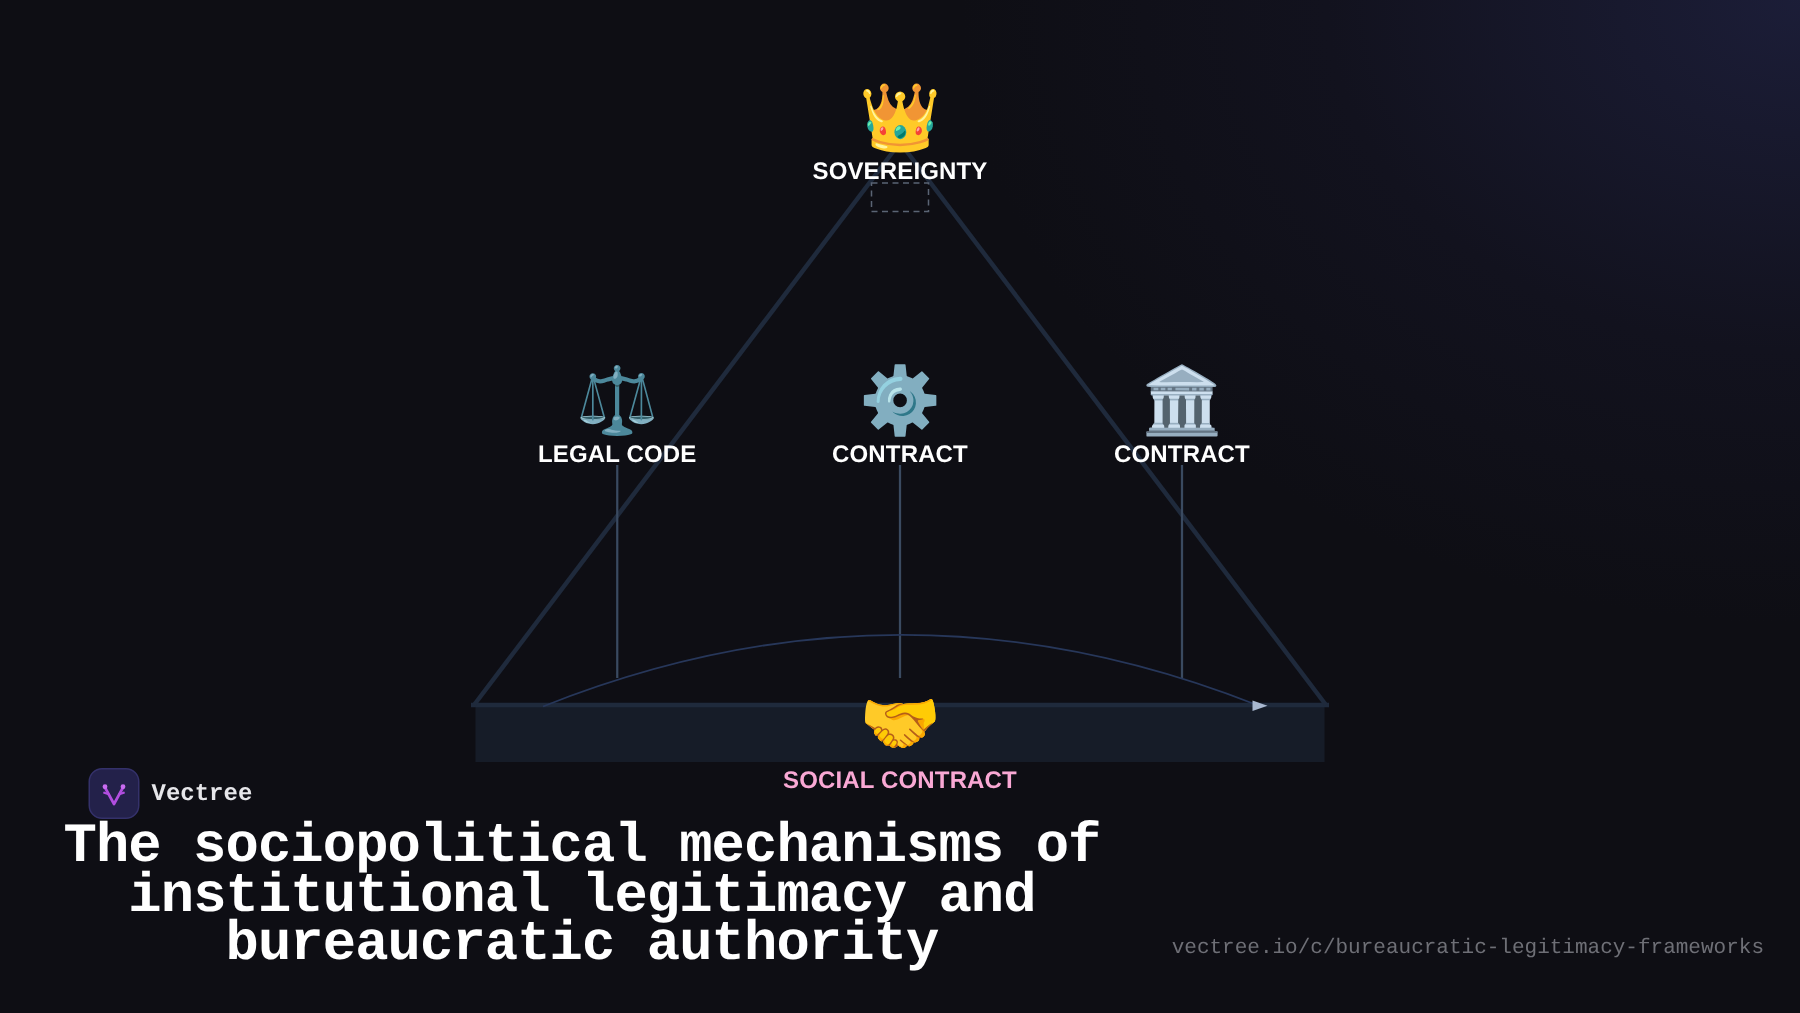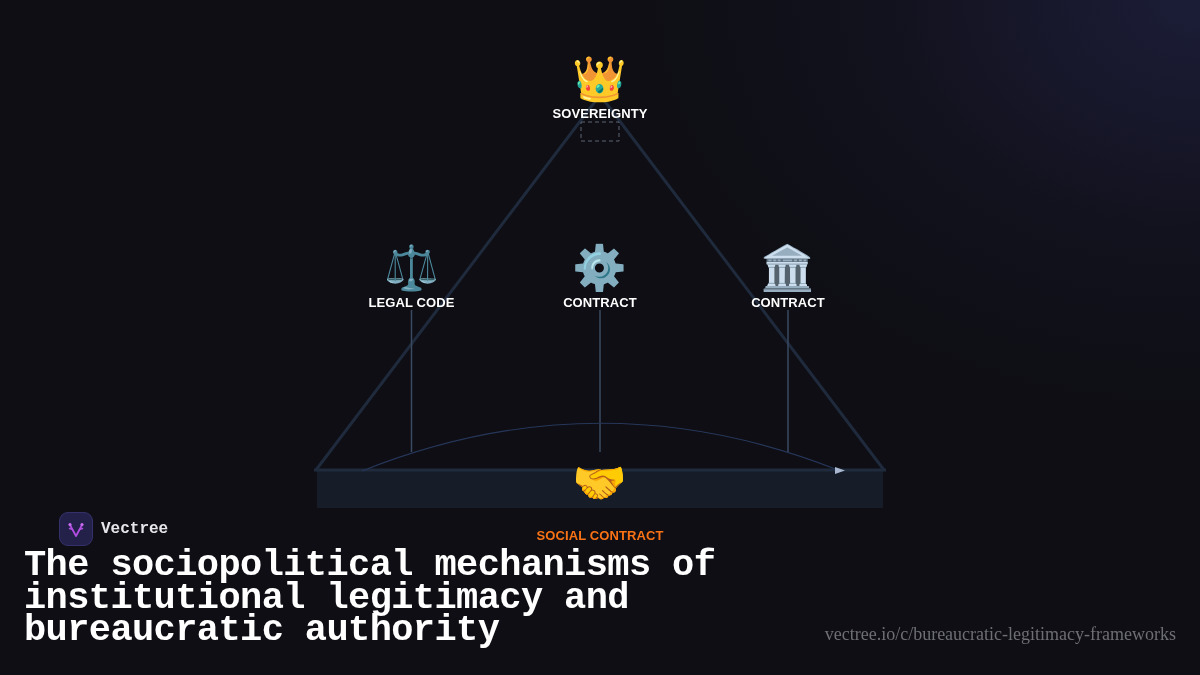--- a/index.html
+++ b/index.html
@@ -28,57 +28,58 @@
     .node .emoji {
       display: block;
       font-size: 44px;
       line-height: 50px;
       height: 50px;
     }
     .node .label {
       display: block;
       font-family: "Liberation Sans", sans-serif;
       font-weight: 700;
-      font-size: 13px;
+      font-size: 16px;
       letter-spacing: 0.1px;
       color: #ffffff;
       margin-top: 2px;
     }
-    .node.base .label { color: #f97316; margin-top: 20px; }
+    .node.base .label { color: #f9a8d4; margin-top: 4px; }
 
     .brand {
       position: absolute; left: 24px; top: 512px;
       display: flex; align-items: center; gap: 8px; padding-left: 35px;
     }
     .brand-logo {
       width: 34px; height: 34px; border-radius: 9px;
       background: #23214a;
       border: 1px solid #34316a;
       display: flex; align-items: center; justify-content: center;
     }
     .brand-name {
       font-family: "Liberation Mono", monospace;
       font-weight: 700;
       font-size: 16px;
       color: #e6e6ea;
     }
     .title {
-      position: absolute; left: 24px; top: 549px;
+      position: absolute; left: 8px; top: 549px;
       width: 760px;
       font-family: "Liberation Mono", monospace;
       font-weight: 700;
       font-size: 37px;
       line-height: 32.5px;
       color: #ffffff;
       letter-spacing: -0.6px;
+      text-align: center;
     }
     .url {
       position: absolute; right: 24px; top: 624px;
-      font-family: Liberation Serif, serif;
-      font-size: 18px;
+      font-family: Liberation Mono, monospace;
+      font-size: 14px;
       color: #6e6f76;
     }
   </style>
 </head>
 <body>
 
 <div class="bg-glow"></div>
 
 <svg class="diagram-svg" viewBox="0 0 1200 675" xmlns="http://www.w3.org/2000/svg">
 

